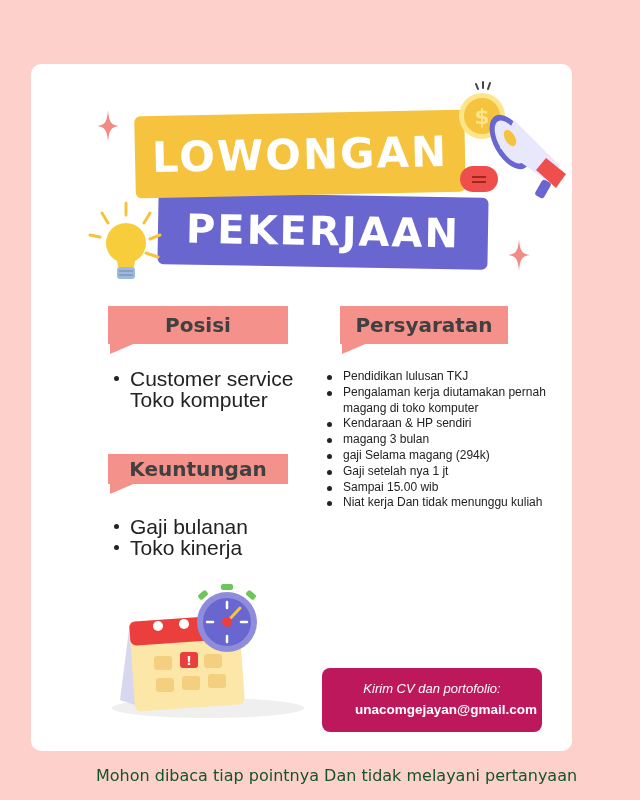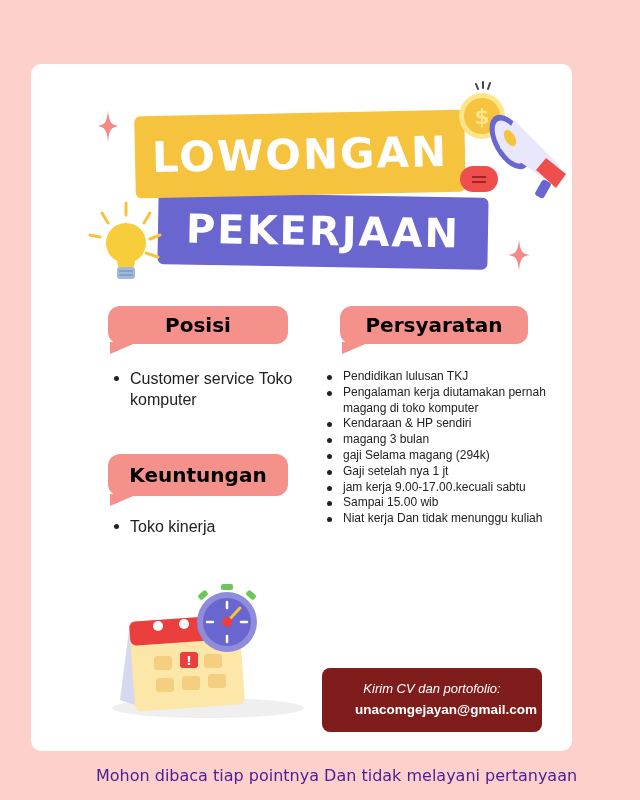--- a/index.html
+++ b/index.html
@@ -39,73 +39,73 @@
     width: 330px; height: 72px;
     background: #6a66cf;
     font-size: 40px;
     transform: rotate(1deg);
     z-index: 1;
   }
   .sparkle { position: absolute; }
   .section-label {
     position: absolute;
     background: #f4918a;
-    color: #000000;
+    color: #404040;
     font-family: "DejaVu Sans", sans-serif;
     font-weight: bold;
     font-size: 20px;
     display: flex; align-items: center; justify-content: center;
-    border-radius: 12px;
+    border-radius: 0;
   }
   .section-label::after {
     content: "";
     position: absolute;
     left: 2px; bottom: -10px;
     width: 0; height: 0;
     border-top: 12px solid #f4918a;
     border-right: 28px solid transparent;
   }
   .lbl-posisi { left: 108px; top: 306px; width: 180px; height: 38px; }
-  .lbl-keuntungan { left: 108px; top: 454px; width: 180px; height: 42px; }
-  .lbl-persyaratan { left: 340px; top: 306px; width: 188px; height: 38px; }
+  .lbl-keuntungan { left: 108px; top: 454px; width: 180px; height: 30px; }
+  .lbl-persyaratan { left: 340px; top: 306px; width: 168px; height: 38px; }
 
   ul.list { position: absolute; list-style: none; }
   ul.list li { position: relative; padding-left: 20px; }
   ul.list li::before {
     content: "";
     position: absolute; left: 4px;
     width: 5px; height: 5px; border-radius: 50%;
     background: #222;
   }
-  .list-big { font-size: 16px; line-height: 21px; }
+  .list-big { font-size: 21px; line-height: 21px; }
   .list-big li::before { top: 8px; }
   .list-posisi { left: 110px; top: 368px; width: 200px; }
   .list-keuntungan { left: 110px; top: 516px; width: 200px; }
   .list-small { left: 323px; top: 369px; width: 230px; font-size: 12px; line-height: 15.8px; }
   .list-small li { padding-left: 18px; }
   .list-small li::before { top: 6px; width: 4px; height: 4px; }
 
   .cta {
     position: absolute;
     left: 322px; top: 668px;
     width: 220px; height: 64px;
-    background: #7f1d1d;
+    background: #be185d;
     border-radius: 8px;
     color: #fff;
     text-align: center;
     padding-top: 13px;
   }
   .cta-label { font-style: italic; font-size: 13px; display: block; margin-bottom: 6px; }
   .cta-email { font-weight: bold; font-size: 13.5px; display: block; margin-left: 28px; }
 
   .footer-note {
     position: absolute;
     left: 96px; top: 766px;
     font-size: 16px;
-    color: #4c1d95;
+    color: #14532d;
     font-family: "DejaVu Sans", sans-serif;
   }
   .illus { position: absolute; }
 </style>
 </head>
 <body>
 
 <div class="card"></div>
 
 <svg class="sparkle" style="left:97px;top:110px" width="22" height="32" viewBox="0 0 22 32">
@@ -167,34 +167,34 @@
   <span>Posisi</span>
 </div>
 <ul class="list list-big list-posisi">
   <li>Customer service Toko komputer</li>
 </ul>
 
 <div class="section-label lbl-keuntungan">
   <span>Keuntungan</span>
 </div>
 <ul class="list list-big list-keuntungan">
+  <li>Gaji bulanan</li>
   <li>Toko kinerja</li>
 </ul>
 
 <div class="section-label lbl-persyaratan">
   <span>Persyaratan</span>
 </div>
 <ul class="list list-small">
   <li>Pendidikan lulusan TKJ</li>
   <li>Pengalaman kerja diutamakan pernah magang di toko komputer</li>
   <li>Kendaraan &amp; HP sendiri</li>
   <li>magang 3 bulan</li>
   <li>gaji Selama magang (294k)</li>
   <li>Gaji setelah nya 1 jt</li>
-  <li>jam kerja 9.00-17.00.kecuali sabtu</li>
   <li>Sampai 15.00 wib</li>
   <li>Niat kerja Dan tidak menunggu kuliah</li>
 </ul>
 
 <svg class="illus" style="left:108px;top:582px" width="200" height="140" viewBox="0 0 200 140">
   <ellipse cx="100" cy="126" rx="96" ry="10" fill="#efefef"></ellipse>
   <path d="M22 40 L12 118 L30 124 L38 44Z" fill="#d7d8ef"></path>
   <rect x="24" y="36" width="110" height="90" rx="6" transform="rotate(-4 79 81)" fill="#fce6a8"></rect>
   <rect x="24" y="36" width="110" height="24" rx="6" transform="rotate(-4 79 81)" fill="#ea3f3c"></rect>
   <circle cx="50" cy="44" r="5" fill="#fff"></circle>

